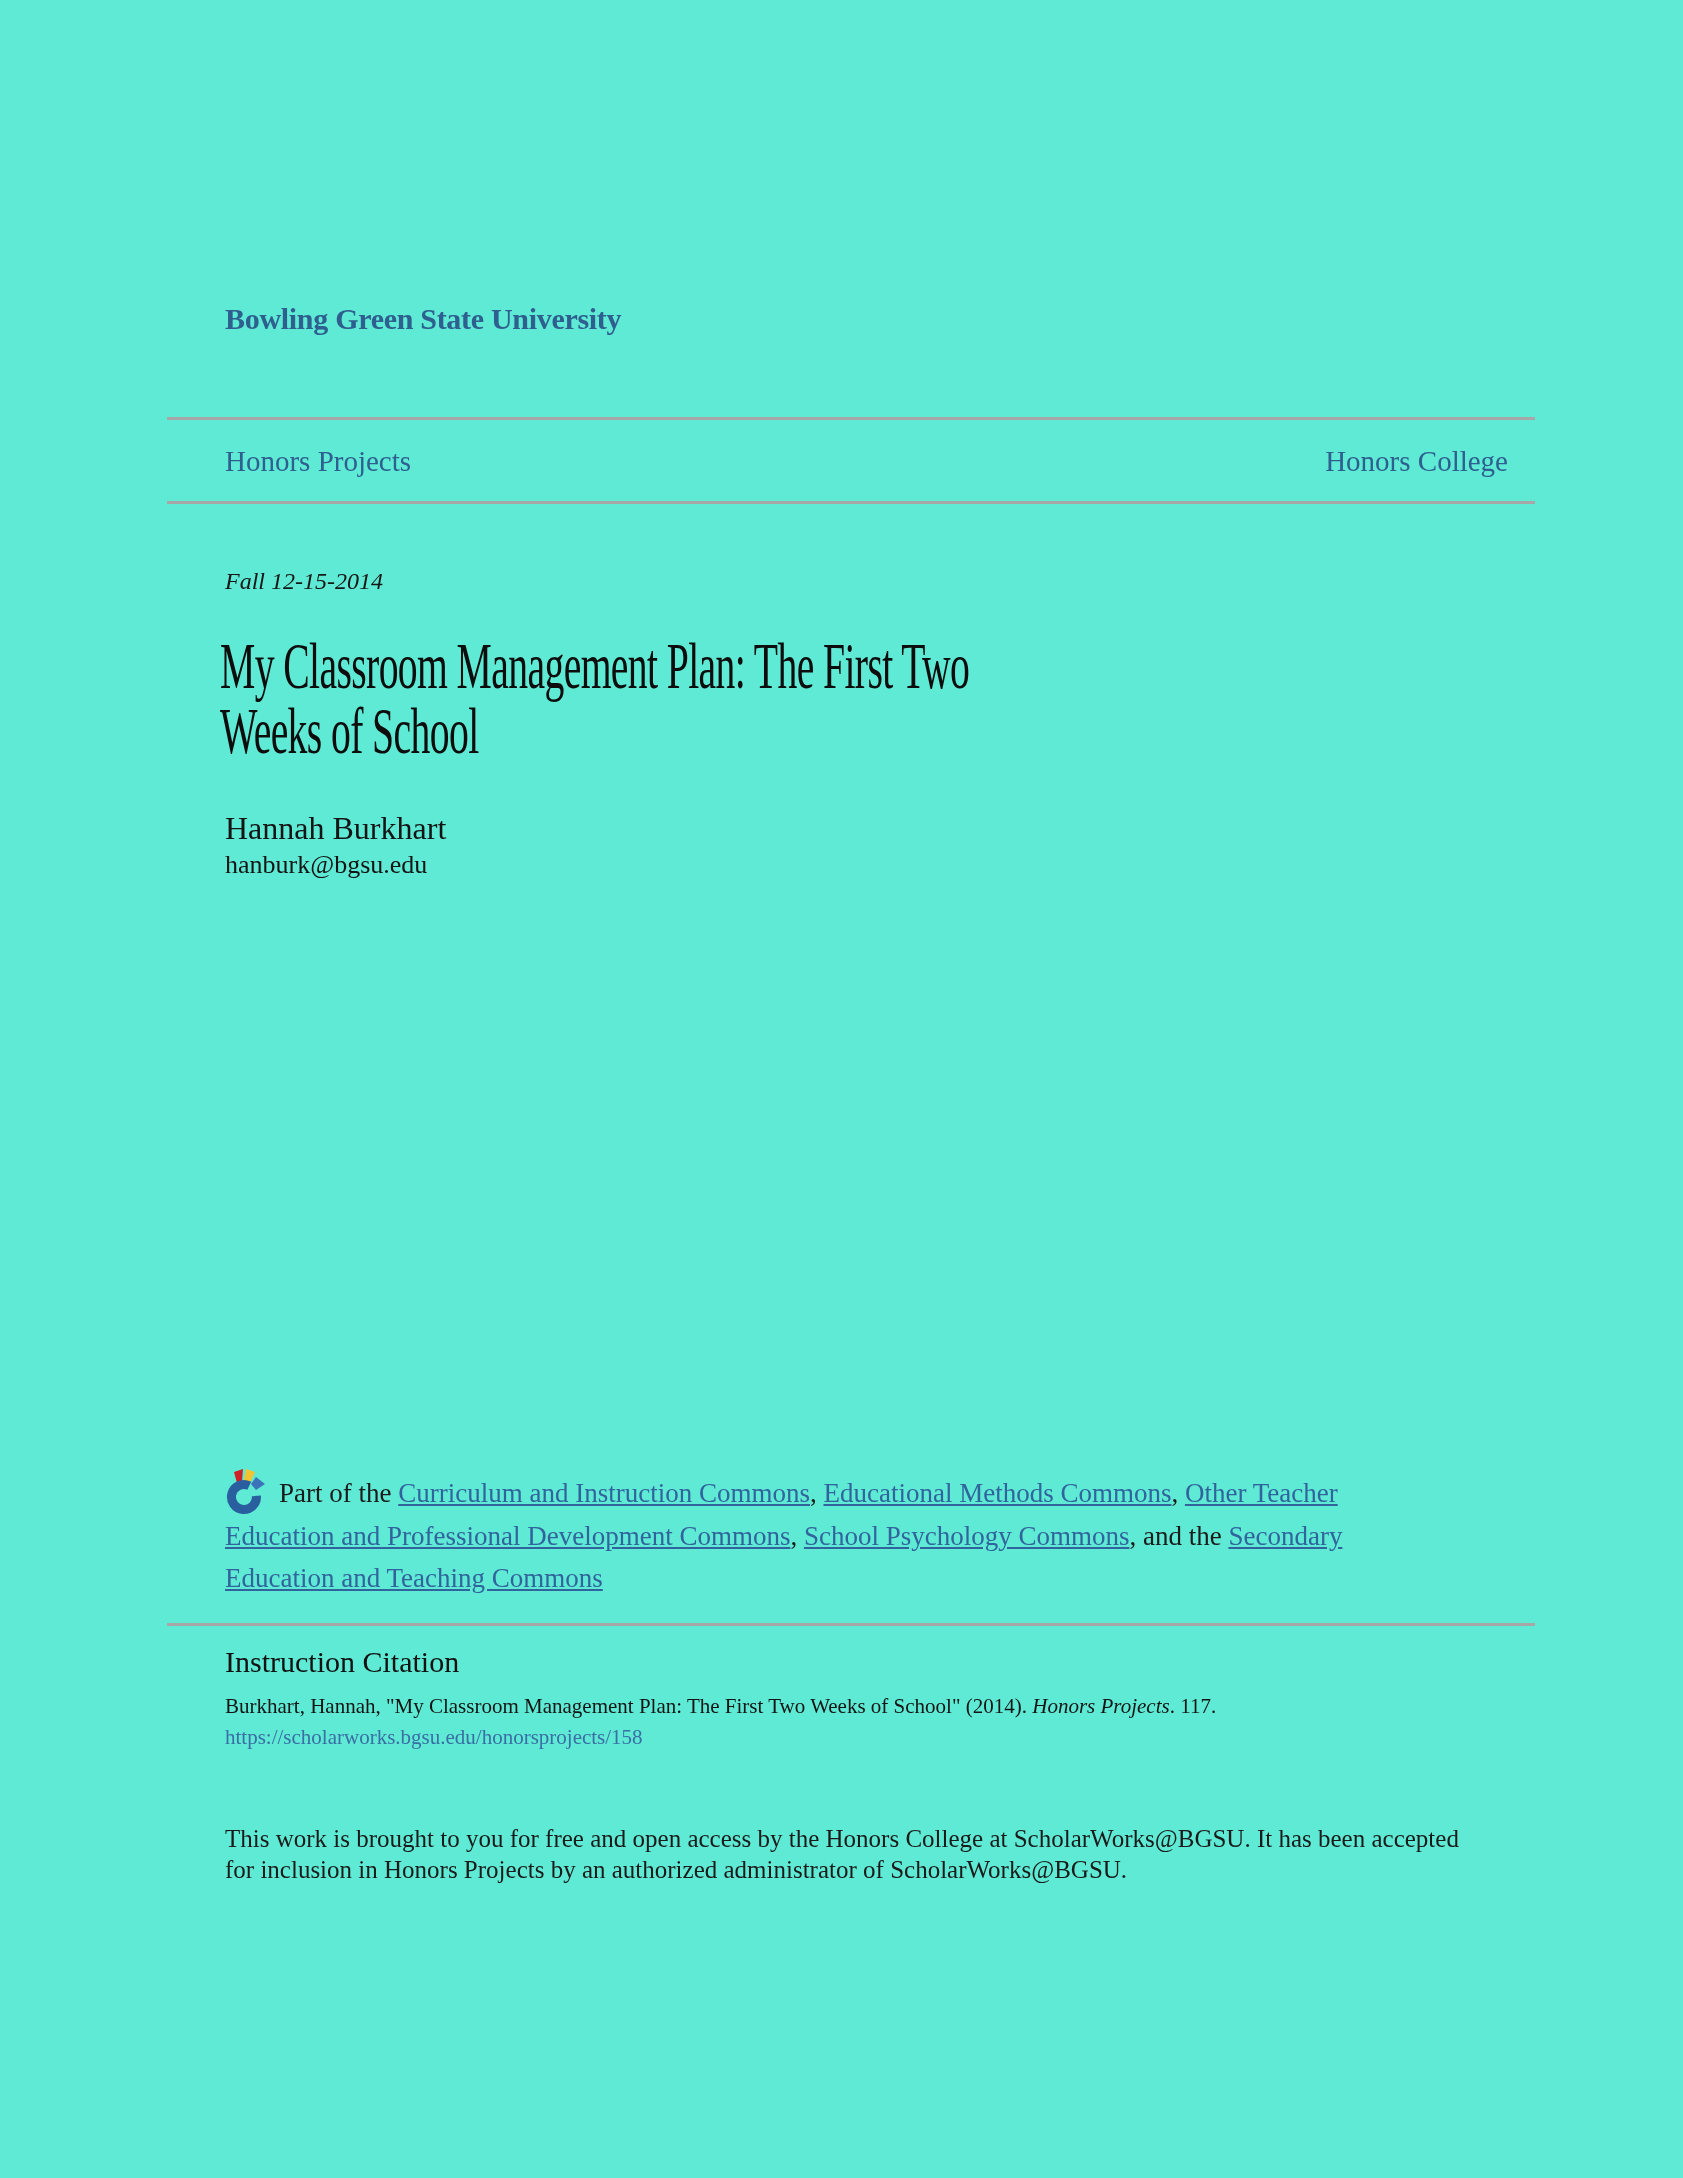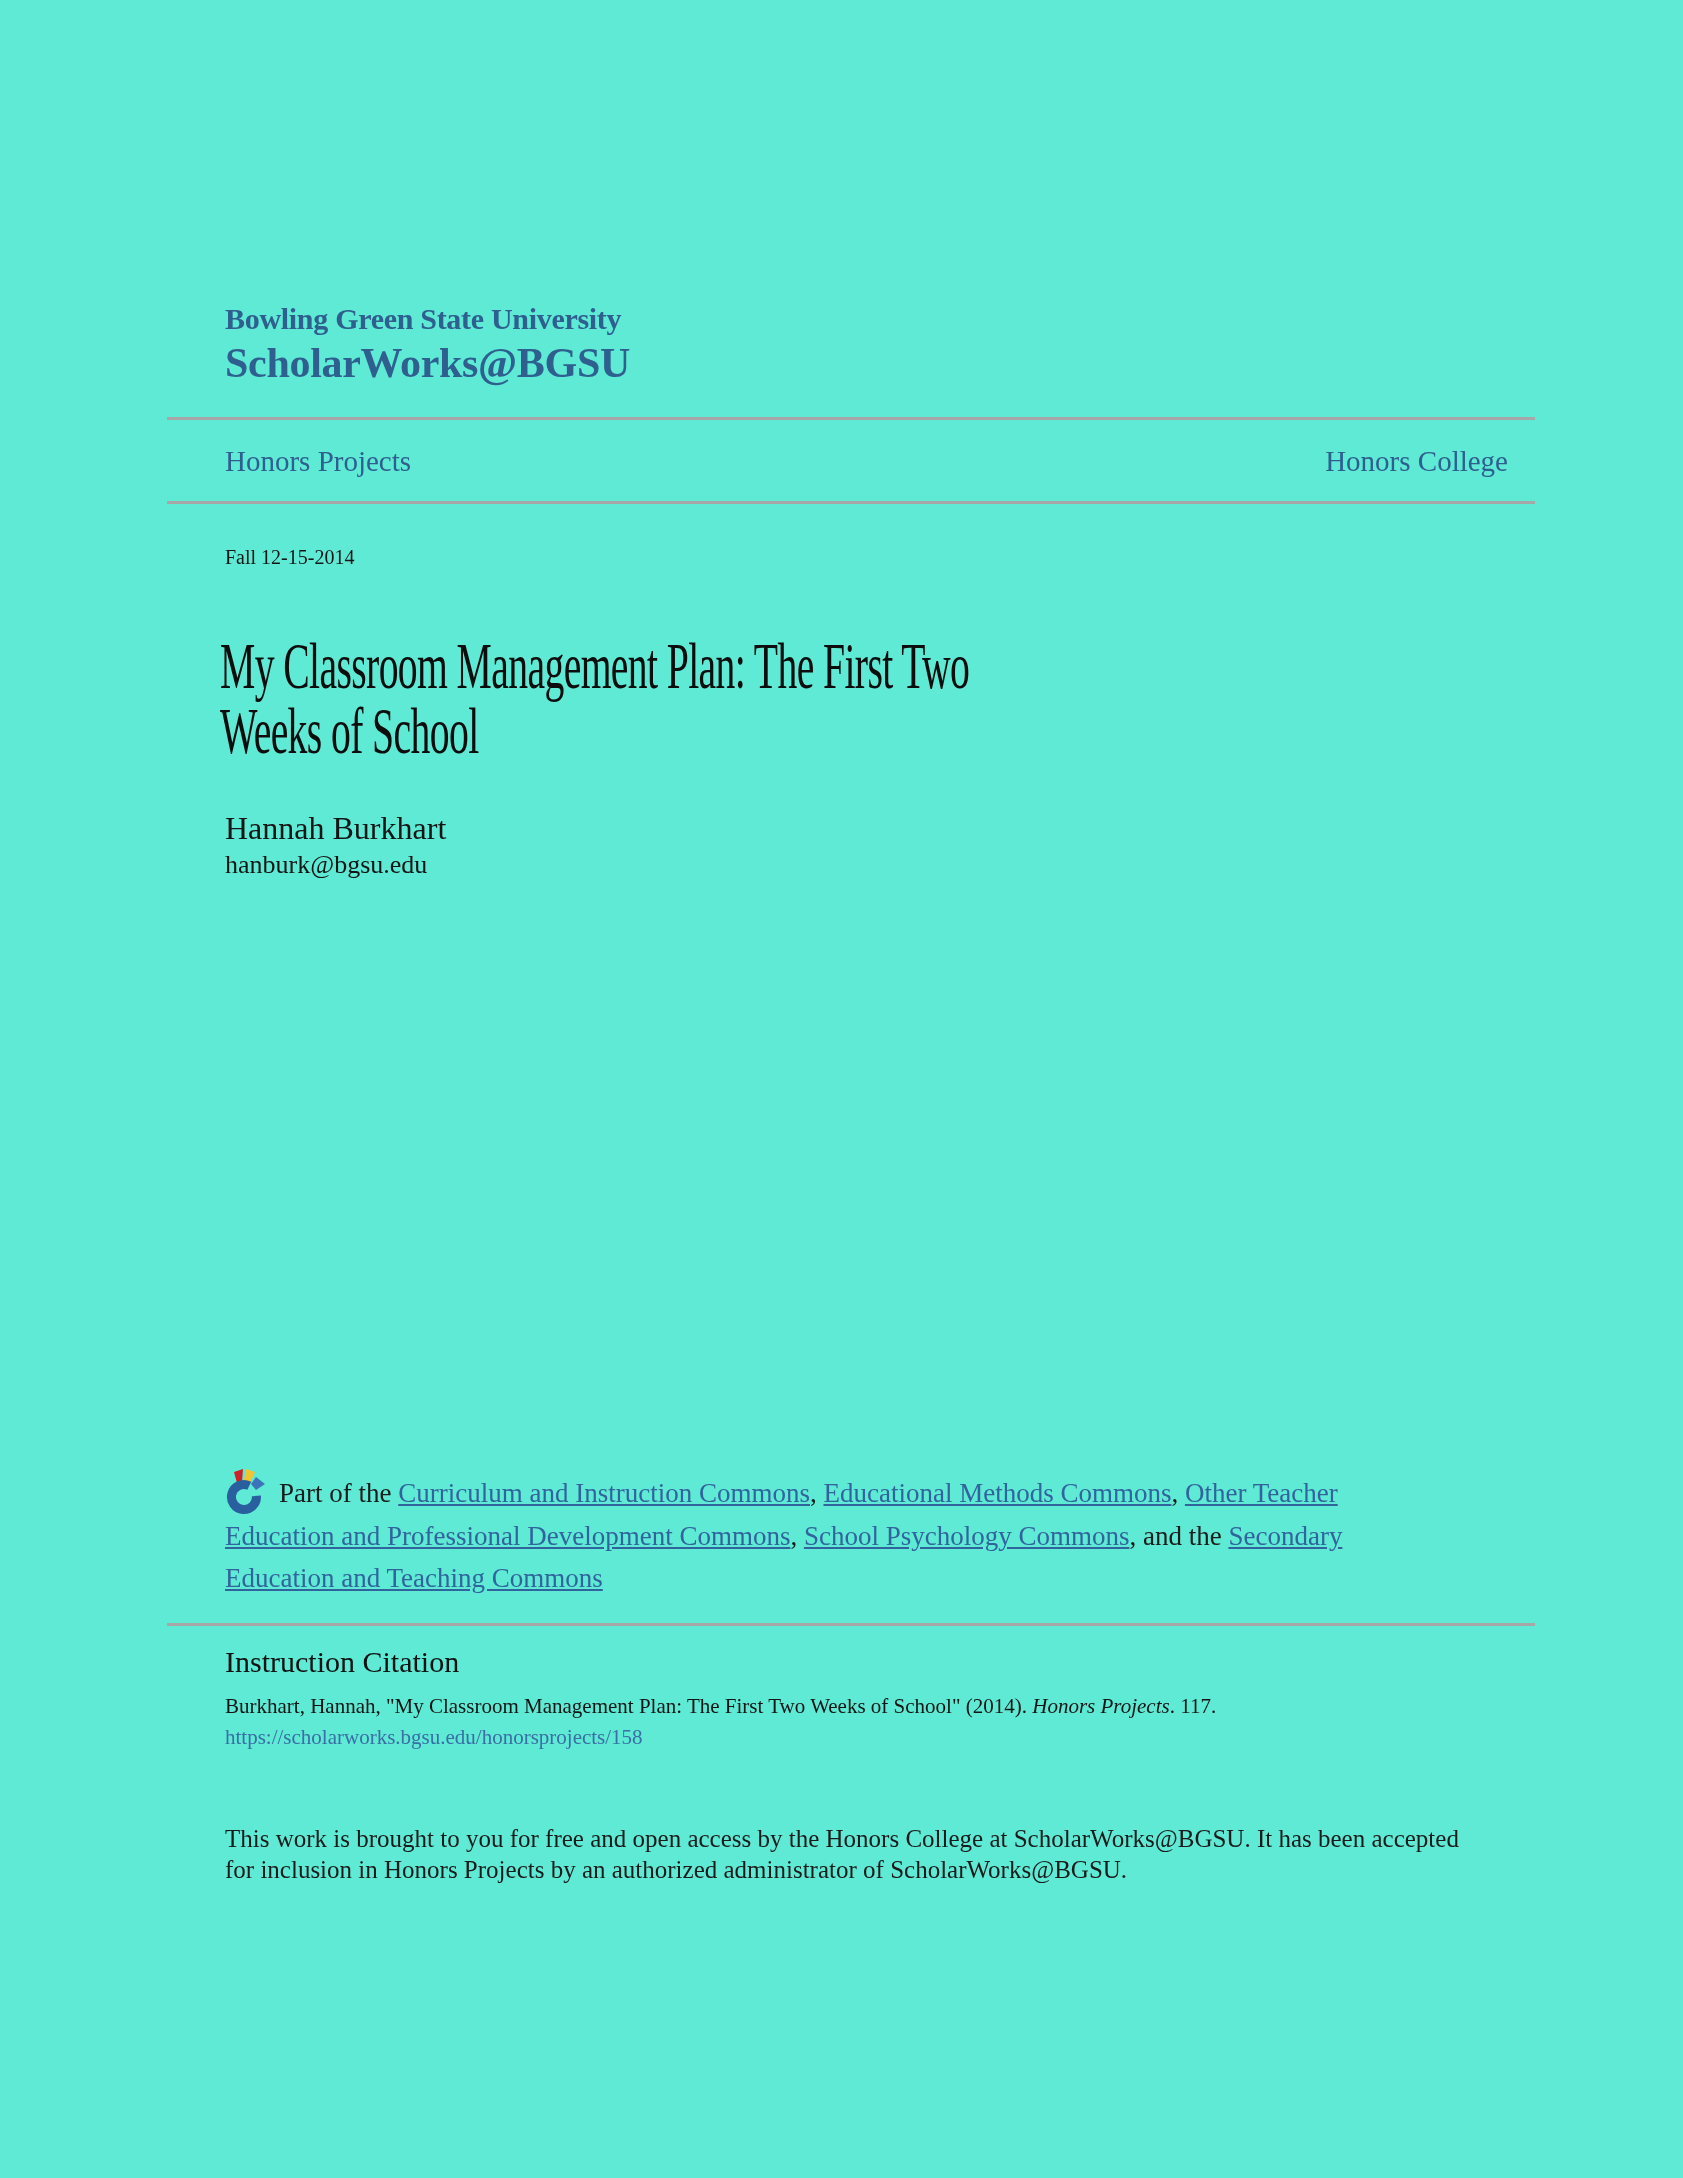--- a/index.html
+++ b/index.html
@@ -38,21 +38,21 @@
   .nav {
     left: 225px; top: 443px;
     width: 1283px;
     display: flex;
     justify-content: space-between;
     font-size: 29px;
     line-height: 36px;
   }
   .nav a { color: #2e5f8f; text-decoration: none; cursor: pointer; }
 
-  .pub-date { left: 225px; top: 546px; font-size: 20px; color: #161616; }
+  .pub-date { left: 225px; top: 568px; font-size: 24px; color: #161616; font-style: italic; }
 
   .doc-title {
     left: 220px; top: 634px;
     width: 1386px;
     font-size: 65px;
     line-height: 65px;
     color: #0d0d0d;
     letter-spacing: -1px;
     transform: scaleX(0.61);
     transform-origin: left top;
@@ -100,21 +100,20 @@
     color: #1a1a1a;
   }
 </style>
 </head>
 <body>
 
 <div class="page">
 
   <div class="abs masthead">
     <div class="univ">Bowling Green State University</div>
-    <div class="site">ScholarWorks@BGSU</div>
   </div>
 
   <div class="rule rule1"></div>
 
   <div class="abs nav">
     <a>Honors Projects</a>
     <a>Honors College</a>
   </div>
 
   <div class="rule rule2"></div>

